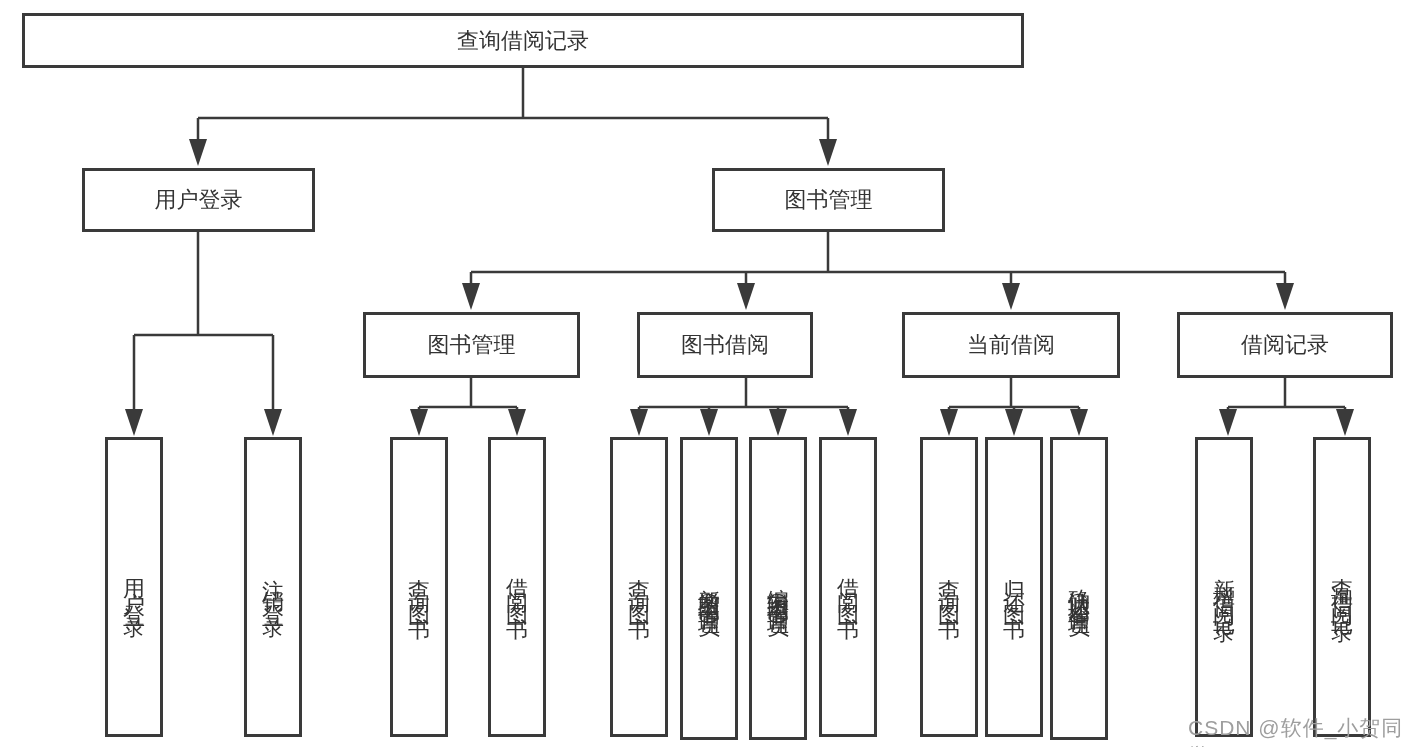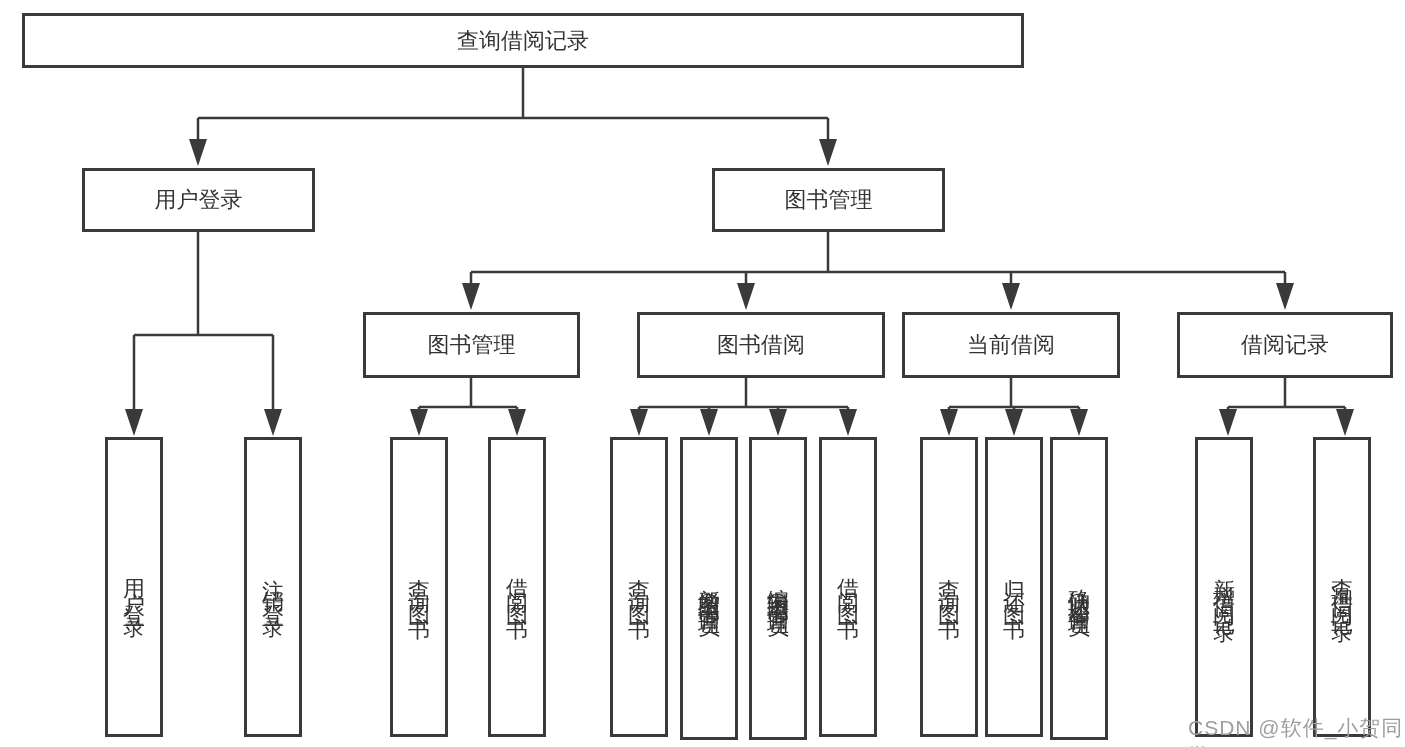--- a/index.html
+++ b/index.html
@@ -84,21 +84,21 @@
   <div class="box" style="left:82px;top:168px;width:233px;height:64px;">
     <span>用户登录</span>
   </div>
   <div class="box" style="left:712px;top:168px;width:233px;height:64px;">
     <span>图书管理</span>
   </div>
 
   <div class="box" style="left:363px;top:312px;width:217px;height:66px;">
     <span>图书管理</span>
   </div>
-  <div class="box" style="left:637px;top:312px;width:248px;height:66px;">
+  <div class="box" style="left:637px;top:312px;width:176px;height:66px;">
     <span>图书借阅</span>
   </div>
   <div class="box" style="left:902px;top:312px;width:218px;height:66px;text-align:center;">
     <span>当前借阅</span>
   </div>
   <div class="box" style="left:1177px;top:312px;width:216px;height:66px;">
     <span>借阅记录</span>
   </div>
 
   <div class="box" style="left:105px;top:437px;width:58px;height:300px;">

